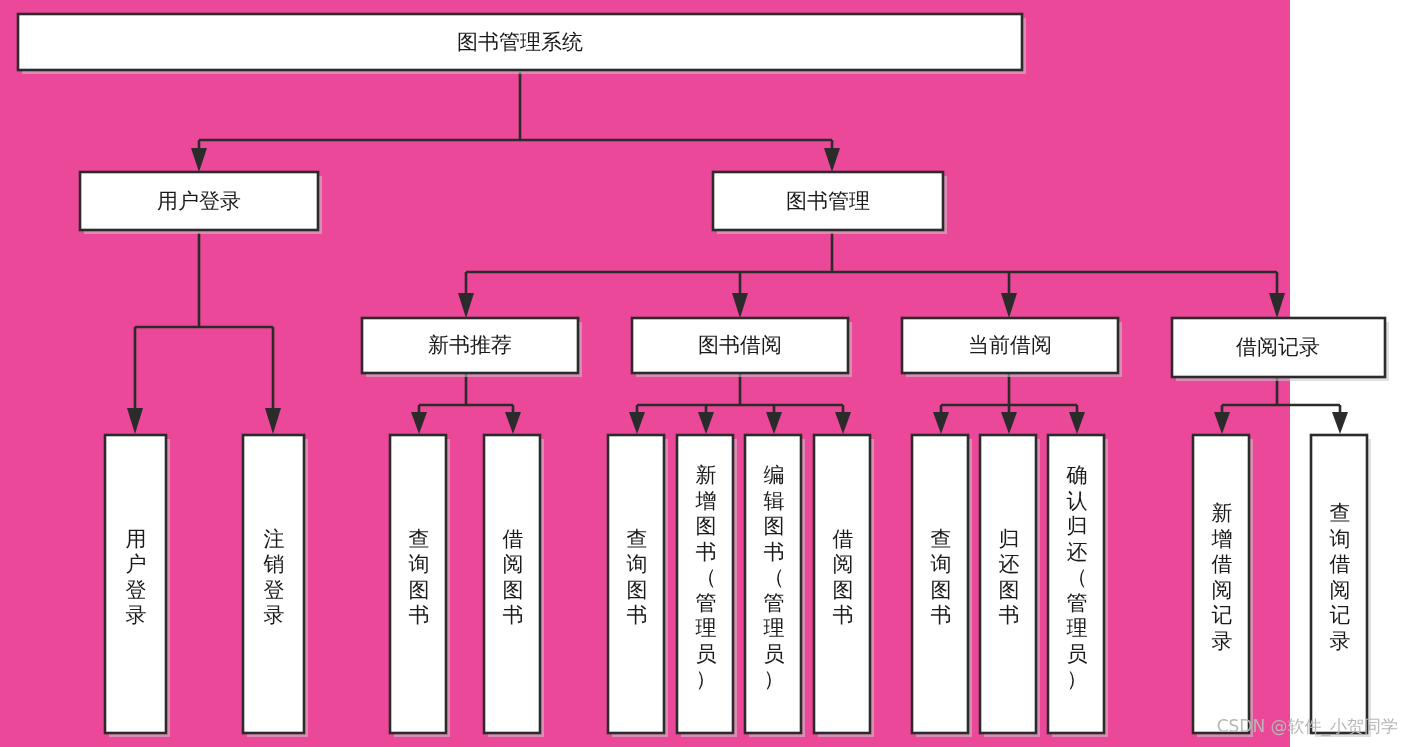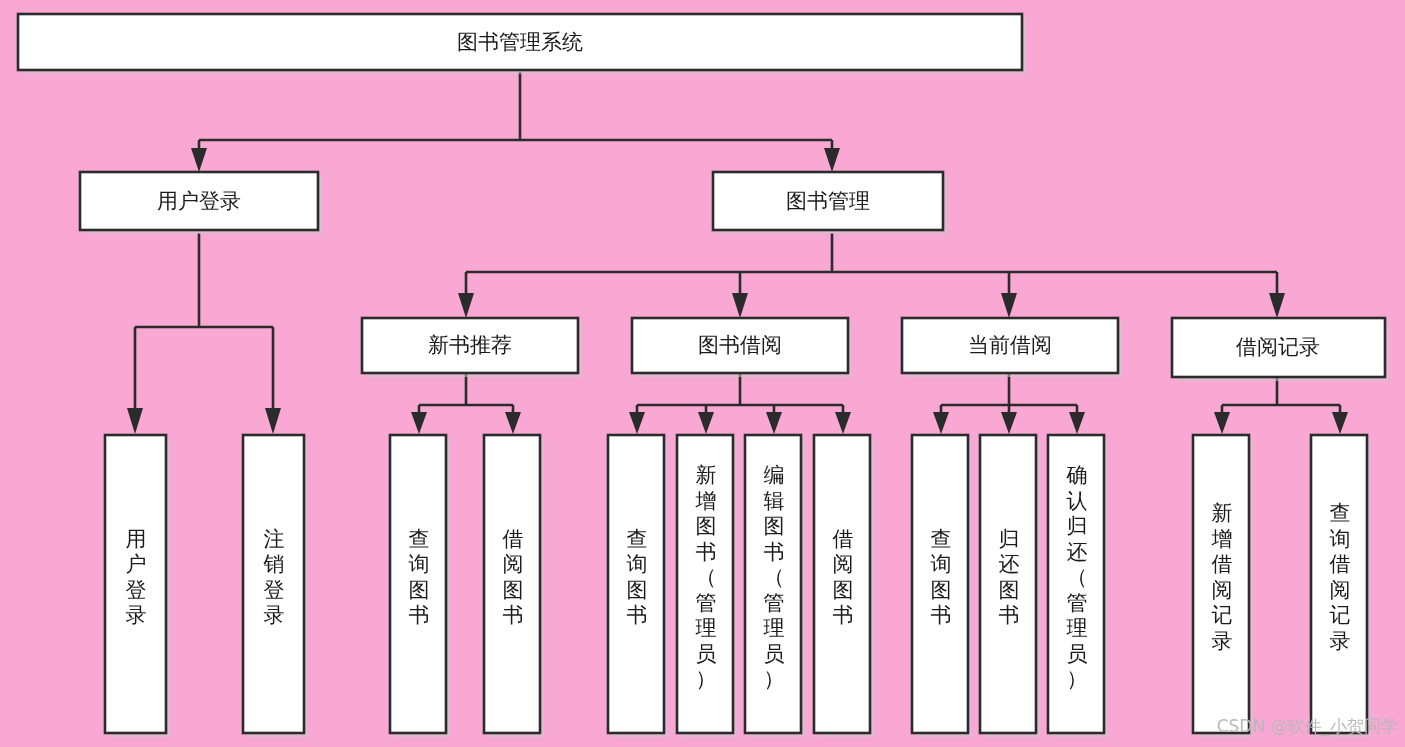--- a/index.html
+++ b/index.html
@@ -9,23 +9,23 @@
     background: #ffffff;
   }
   body {
     width: 1405px;
     height: 747px;
     overflow: hidden;
     font-family: "DejaVu Sans", "Liberation Sans", sans-serif;
   }
   #diagram-root {
     position: relative;
-    width: 1405px;
+    width: 1290px;
     height: 747px;
-    background: #f9a8d4;
+    background: #ec4899;
   }
   svg.diagram-canvas {
     position: absolute;
     top: 0;
     left: 0;
     width: 1405px;
     height: 747px;
     display: block;
   }
   

